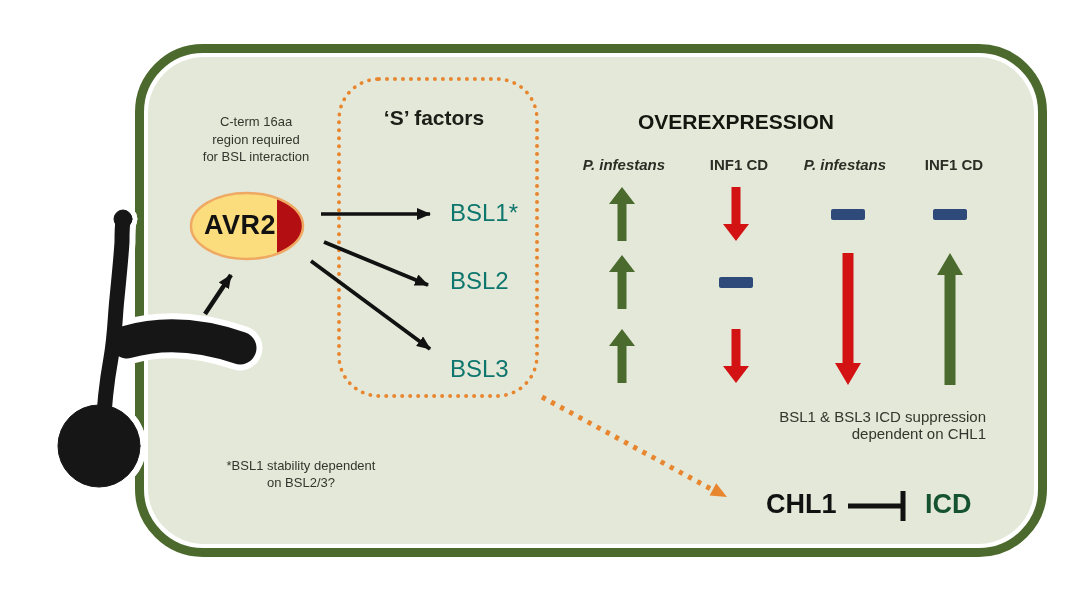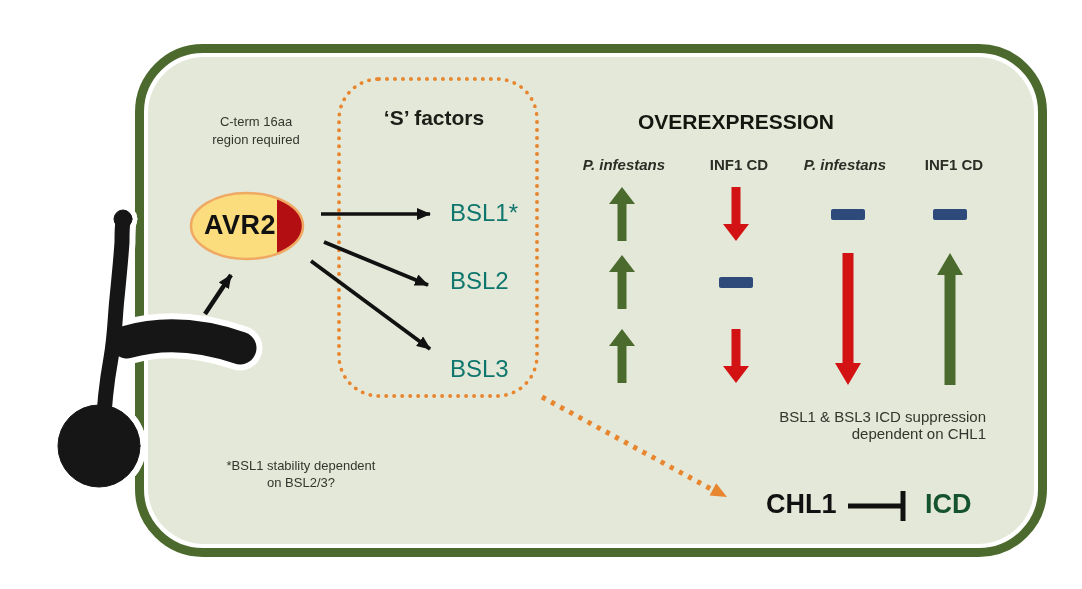--- a/index.html
+++ b/index.html
@@ -101,20 +101,21 @@
 
     <g stroke="#111111" stroke-width="5">
       <path d="M848,506 L903,506"></path>
       <path d="M903,491 L903,521"></path>
     </g>
   </svg>
 
   <div id="avr2-annotation" class="txt">
     <div>C-term 16aa</div>
     <div>region required</div>
+    <div>for BSL interaction</div>
   </div>
 
   <div id="s-factors-title" class="txt">‘S’ factors</div>
 
   <div id="avr2-label" class="txt">AVR2</div>
 
   <div id="bsl1-label" class="txt bsl-label">BSL1*</div>
   <div id="bsl2-label" class="txt bsl-label">BSL2</div>
   <div id="bsl3-label" class="txt bsl-label">BSL3</div>
 

